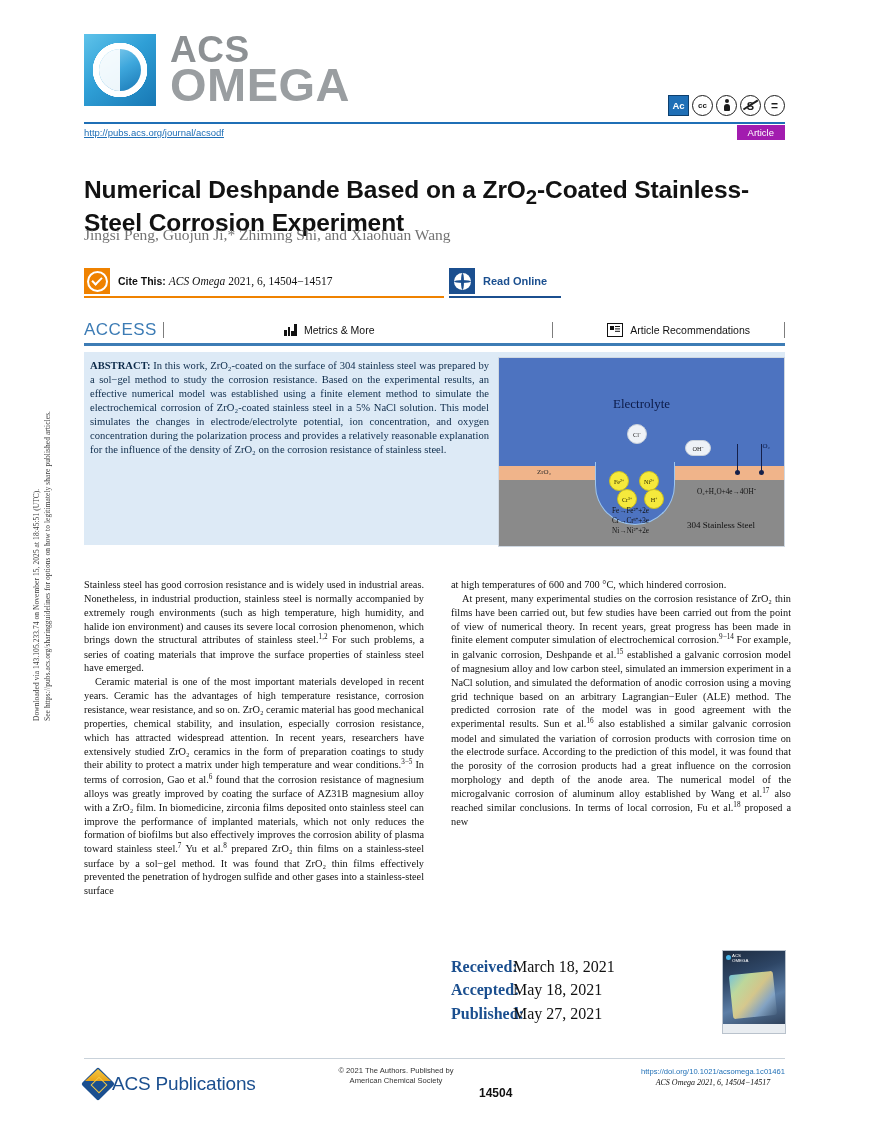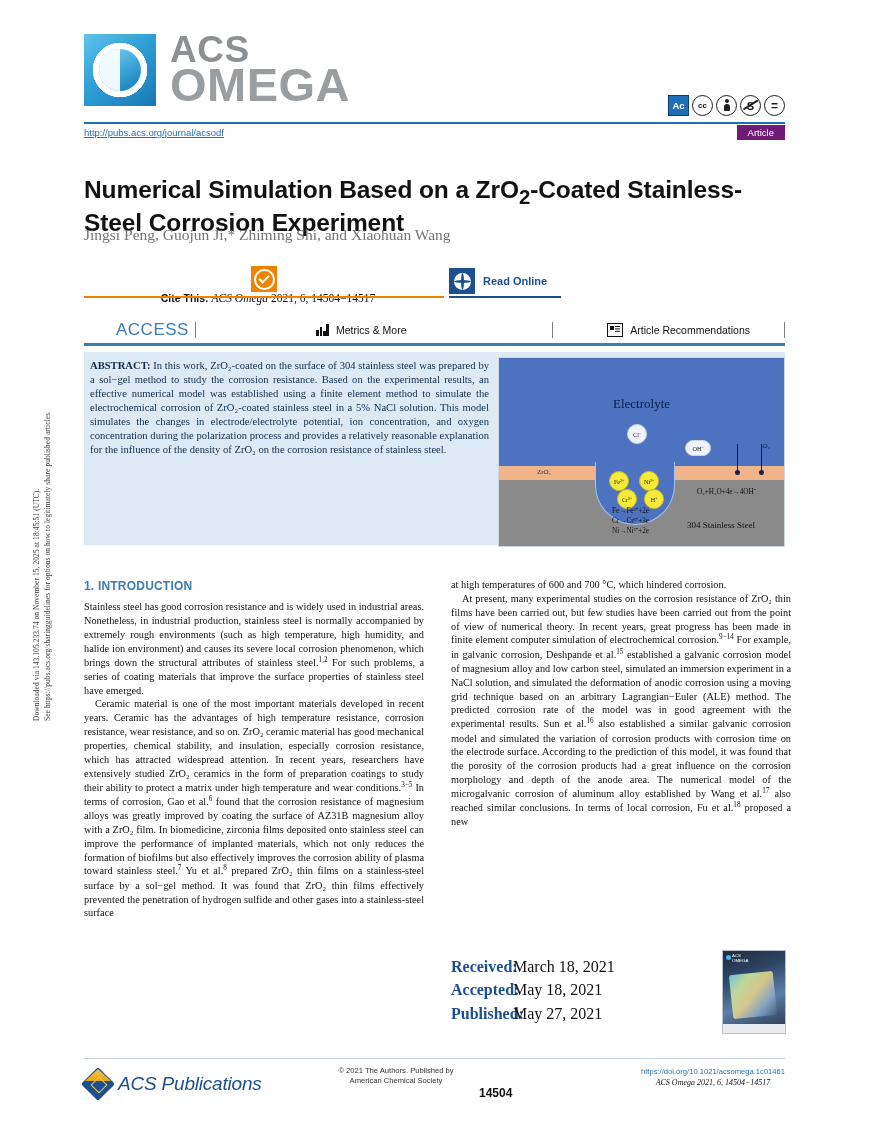--- a/index.html
+++ b/index.html
@@ -49,33 +49,33 @@
   .badge-cc .body{width:6px;height:7px;border-radius:3px 3px 1px 1px;background:#1d1d1d;position:absolute;top:8px;}
   .badge-cc .slash{position:absolute;left:1px;right:1px;top:8px;height:1.6px;background:#1d1d1d;
     transform:rotate(-32deg);}
 
   
   .urlrule{position:absolute;left:84px;right:84px;top:122px;height:2px;background:#1f6fb6;}
   .urlrow{position:absolute;left:84px;right:84px;top:127px;display:flex;
     justify-content:space-between;align-items:flex-start;gap:36px;}
   .journal-url{font-family:"Liberation Sans",sans-serif;font-size:9.5px;color:#1f6fb6;
     text-decoration:underline;}
-  .article-tag{background:#701a75;color:#fff;font-family:"Liberation Sans",sans-serif;
+  .article-tag{background:#a21caf;color:#fff;font-family:"Liberation Sans",sans-serif;
     font-size:9.5px;padding:1.5px 11px 2px 11px;margin-top:-2px;}
 
   
   .title{position:absolute;left:84px;right:84px;top:160px;
     font-family:"Liberation Sans",sans-serif;font-weight:700;font-size:24.5px;
     line-height:1.18;color:#121212;letter-spacing:-.1px;}
   .authors{position:absolute;left:84px;right:84px;top:226px;
     font-family:"Liberation Serif",serif;font-size:15.5px;color:#737373;}
 
   
   .citebar{position:absolute;left:84px;top:266px;width:360px;height:30px;
-    display:flex;align-items:center;flex-direction:column;}
+    display:flex;align-items:center;}
   .cite-ico{width:26px;height:26px;background:#ef8200;display:flex;align-items:center;
     justify-content:center;flex:0 0 auto;}
   .cite-ico .ck{width:17px;height:17px;border-radius:50%;border:2px solid #fff;position:relative;}
   .cite-ico .ck:after{content:"";position:absolute;left:3.5px;top:4.5px;width:8px;height:4px;
     border-left:2px solid #fff;border-bottom:2px solid #fff;transform:rotate(-45deg);}
   .cite-txt{margin-left:8px;font-family:"Liberation Sans",sans-serif;font-size:10.5px;color:#111;}
   .cite-txt b{font-weight:700;}
   .cite-txt i{font-family:"Liberation Serif",serif;font-style:italic;font-size:11.5px;}
   .cite-txt span.rest{font-family:"Liberation Serif",serif;font-size:11.5px;}
   .citebar-rule{position:absolute;left:84px;top:296px;width:360px;height:2px;background:#ef8200;}
@@ -88,21 +88,21 @@
   .read-ico .glb:before{content:"";position:absolute;left:7px;top:0;width:3px;height:17px;
     background:#1b4f8f;border-radius:50%;}
   .read-ico .glb:after{content:"";position:absolute;left:0;top:7px;width:17px;height:3px;
     background:#1b4f8f;border-radius:50%;}
   .read-txt{margin-left:8px;font-family:"Liberation Sans",sans-serif;font-size:11px;
     font-weight:700;color:#1b4f8f;}
   .readbar-rule{position:absolute;left:449px;top:296px;width:112px;height:2px;background:#1b4f8f;}
 
   
   .accessbar{position:absolute;left:84px;right:84px;top:318px;height:24px;display:flex;
-    align-items:center;margin-left:32px;}
+    align-items:center;}
   .access-word{font-family:"Liberation Sans",sans-serif;font-size:17px;color:#3d7cb5;
     letter-spacing:.5px;}
   .vrule{width:1px;height:16px;background:#7d7d7d;margin:0 0 0 6px;}
   .ab-item{display:flex;align-items:center;gap:7px;font-family:"Liberation Sans",sans-serif;
     font-size:10.5px;color:#111;}
   .ico-metrics{width:13px;height:12px;position:relative;}
   .ico-metrics i{position:absolute;bottom:0;width:2.6px;background:#111;}
   .ico-article{width:14px;height:12px;border:1.4px solid #111;position:relative;}
   .ico-article:before{content:"";position:absolute;left:1.5px;top:1.5px;width:4px;height:4px;background:#111;}
   .ico-article:after{content:"";position:absolute;left:7px;top:1.5px;width:4.5px;height:1.2px;
@@ -171,21 +171,21 @@
   .cover .cart{position:absolute;left:8px;top:22px;width:44px;height:44px;
     background:linear-gradient(135deg,#7fd4e8 0%,#cfe9a0 25%,#e6d28a 50%,#89a9c9 75%,#46607e 100%);
     opacity:.88;border-radius:3px;transform:rotate(-6deg);}
   .cover .cbar{position:absolute;left:0;right:0;bottom:0;height:9px;background:#e9edf1;}
   .cover .cbar span{font-family:"Liberation Sans",sans-serif;font-size:3.4px;color:#555;
     position:absolute;left:3px;top:2px;}
 
   
   .footrule{position:absolute;left:84px;right:84px;top:1058px;height:1px;background:#c9d2da;}
   .footer{position:absolute;left:84px;right:84px;top:1064px;height:44px;}
-  .pub-logo{position:absolute;left:0;top:6px;display:flex;align-items:center;gap:6px;font-style:italic;}
+  .pub-logo{position:absolute;left:0;top:6px;display:flex;align-items:center;}
   .pub-diamond{width:28px;height:28px;position:relative;}
   .pub-diamond .d1{position:absolute;left:2px;top:2px;width:24px;height:24px;
     background:#1b4f8f;transform:rotate(45deg);border-radius:2px;}
   .pub-diamond .d2{position:absolute;left:1px;top:-1px;width:26px;height:12px;
     background:linear-gradient(180deg,#f5c842,#e8a317);
     clip-path:polygon(0 100%,50% 0,100% 100%);}
   .pub-diamond .d3{position:absolute;left:9px;top:9px;width:10px;height:10px;
     border:1.4px solid #f5c842;transform:rotate(45deg);}
   .pub-name{font-family:"Liberation Sans",sans-serif;font-size:19px;color:#1b4f8f;
     letter-spacing:-.2px;}
@@ -235,21 +235,21 @@
       <span style="font-size:12px;font-weight:700;">=</span>
     </div>
   </div>
 
   <div class="urlrule"></div>
   <div class="urlrow">
     <a class="journal-url" href="#">http://pubs.acs.org/journal/acsodf</a>
     <div class="article-tag">Article</div>
   </div>
 
-  <h1 class="title"><span>Numerical Simulation Based on a ZrO</span><sub>2</sub><span>-Coated Stainless-Steel Corrosion Experiment</span></h1>
+  <h1 class="title"><span>Numerical Deshpande Based on a ZrO</span><sub>2</sub><span>-Coated Stainless-Steel Corrosion Experiment</span></h1>
   <div class="authors">Jingsi Peng, Guojun Ji,* Zhiming Shi, and Xiaohuan Wang</div>
 
   <div class="citebar">
     <div class="cite-ico">
         <div class="ck"></div>
       </div>
     <div class="cite-txt">
       <b>Cite This:</b>
       <i>ACS Omega</i>
       <span class="rest">2021, 6, 14504−14517</span>
@@ -315,21 +315,20 @@
       <div>Cr→Cr³⁺+3e</div>
       <div>Ni→Ni²⁺+2e</div>
     </div>
     <div class="cath-eq">O₂+H₂O+4e→4OH⁻</div>
 
     <div class="arrow" style="left:238px;top:86px;height:30px;"></div>
     <div class="arrow" style="left:262px;top:86px;height:30px;"></div>
   </div>
 
   <div class="col left">
-    <div class="sechead">1. INTRODUCTION</div>
     <p class="noind"><span>Stainless steel has good corrosion resistance and is widely used in industrial areas. Nonetheless, in industrial production, stainless steel is normally accompanied by extremely rough environments (such as high temperature, high humidity, and halide ion environment) and causes its severe local corrosion phenomenon, which brings down the structural attributes of stainless steel.</span><sup>1,2</sup><span> For such problems, a series of coating materials that improve the surface properties of stainless steel have emerged.</span></p>
     <p><span>Ceramic material is one of the most important materials developed in recent years. Ceramic has the advantages of high temperature resistance, corrosion resistance, wear resistance, and so on. ZrO₂ ceramic material has good mechanical properties, chemical stability, and insulation, especially corrosion resistance, which has attracted widespread attention. In recent years, researchers have extensively studied ZrO₂ ceramics in the form of preparation coatings to study their ability to protect a matrix under high temperature and wear conditions.</span><sup>3−5</sup><span> In terms of corrosion, Gao et al.</span><sup>6</sup><span> found that the corrosion resistance of magnesium alloys was greatly improved by coating the surface of AZ31B magnesium alloy with a ZrO₂ film. In biomedicine, zirconia films deposited onto stainless steel can improve the performance of implanted materials, which not only reduces the formation of biofilms but also effectively improves the corrosion ability of plasma toward stainless steel.</span><sup>7</sup><span> Yu et al.</span><sup>8</sup><span> prepared ZrO₂ thin films on a stainless-steel surface by a sol−gel method. It was found that ZrO₂ thin films effectively prevented the penetration of hydrogen sulfide and other gases into a stainless-steel surface</span></p>
   </div>
 
   <div class="col right">
     <p class="noind">at high temperatures of 600 and 700 °C, which hindered corrosion.</p>
     <p><span>At present, many experimental studies on the corrosion resistance of ZrO₂ thin films have been carried out, but few studies have been carried out from the point of view of numerical theory. In recent years, great progress has been made in finite element computer simulation of electrochemical corrosion.</span><sup>9−14</sup><span> For example, in galvanic corrosion, Deshpande et al.</span><sup>15</sup><span> established a galvanic corrosion model of magnesium alloy and low carbon steel, simulated an immersion experiment in a NaCl solution, and simulated the deformation of anodic corrosion using a moving grid technique based on an arbitrary Lagrangian−Euler (ALE) method. The predicted corrosion rate of the model was in good agreement with the experimental results. Sun et al.</span><sup>16</sup><span> also established a similar galvanic corrosion model and simulated the variation of corrosion products with corrosion time on the electrode surface. According to the prediction of this model, it was found that the porosity of the corrosion products had a great influence on the corrosion morphology and depth of the anode area. The numerical model of the microgalvanic corrosion of aluminum alloy established by Wang et al.</span><sup>17</sup><span> also reached similar conclusions. In terms of local corrosion, Fu et al.</span><sup>18</sup><span> proposed a new</span></p>
   </div>
 
   <div class="datesblk">

